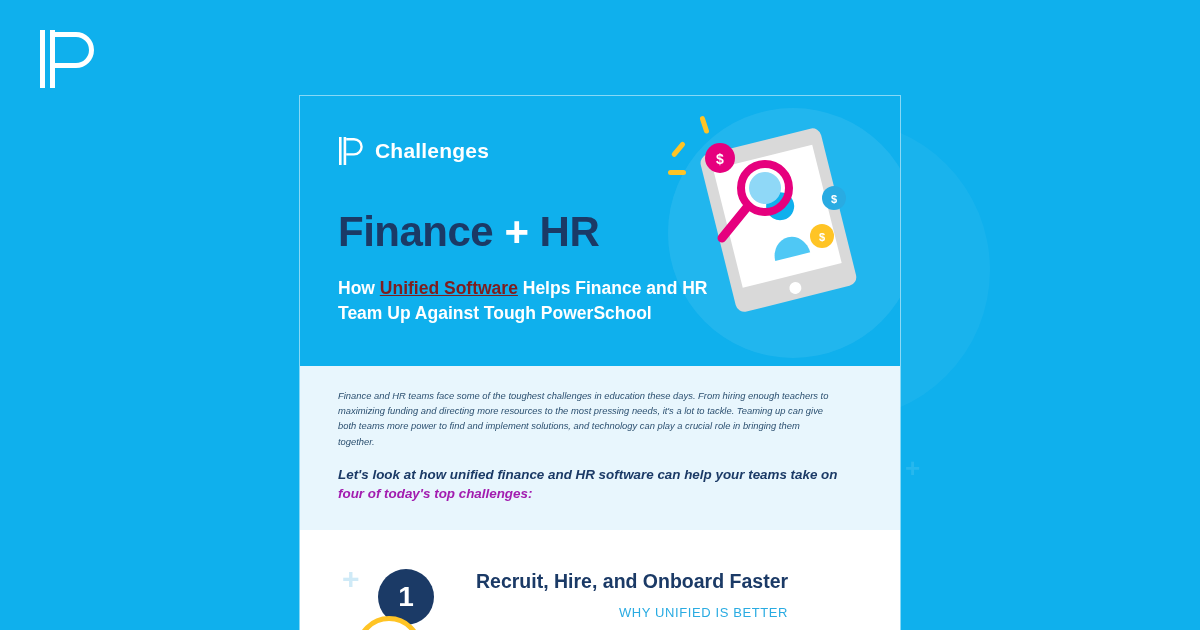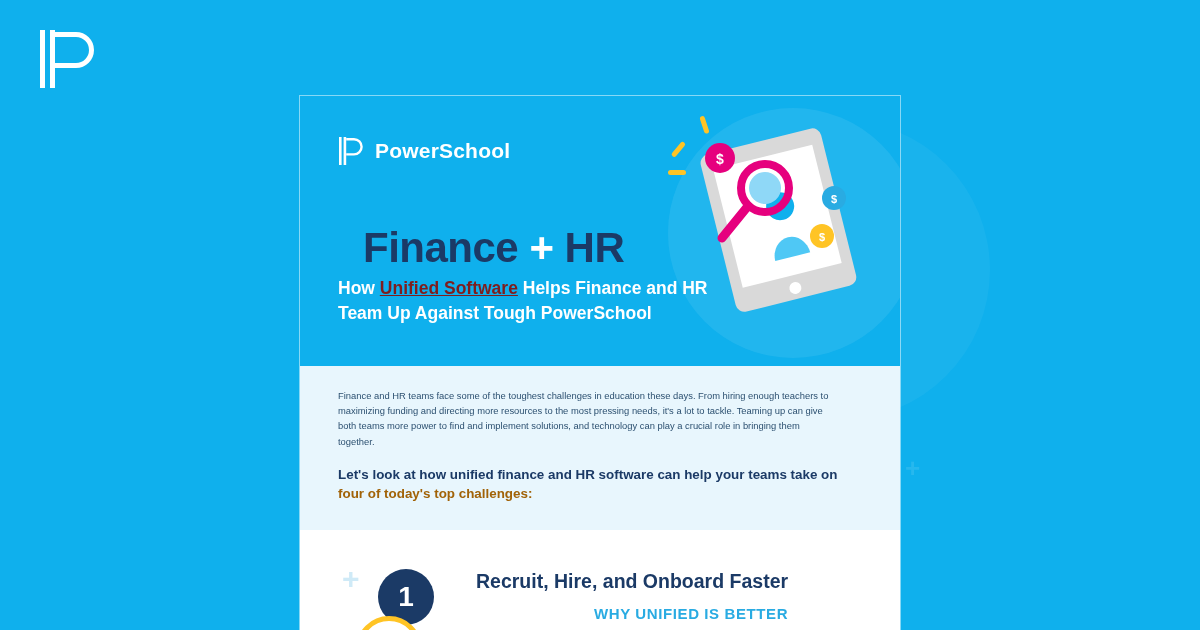--- a/index.html
+++ b/index.html
@@ -82,27 +82,26 @@
   .brand-name {
     color: #ffffff;
     font-size: 21px;
     font-weight: bold;
     letter-spacing: 0.2px;
   }
 
   .hero-title {
     position: absolute;
     left: 38px;
-    top: 128px;
+    top: 112px;
     font-size: 42px;
     font-weight: bold;
     color: #1B3A66;
     letter-spacing: -0.5px;
     white-space: nowrap;
-    margin-left: 25px;
   }
   .hero-title .plus { color: #ffffff; }
 
   .hero-sub {
     position: absolute;
     left: 38px;
     top: 180px;
     width: 400px;
     font-size: 17.5px;
     font-weight: bold;
@@ -117,37 +116,38 @@
     right: 6px;
     top: 14px;
     width: 230px;
     height: 230px;
   }
 
   
   .intro {
     background: #E8F6FD;
     padding: 22px 51px 26px 38px;
+    font-style: italic;
   }
   .intro-p {
     font-size: 9.4px;
     line-height: 1.62;
     color: #2C5070;
     margin: 0 0 16px 0;
     max-width: 500px;
   }
   .intro-lead {
     font-size: 13.4px;
     font-weight: bold;
     line-height: 1.45;
     color: #1B3A66;
     margin: 0;
     max-width: 500px;
   }
-  .intro-lead .accent { color: #a16207; }
+  .intro-lead .accent { color: #a21caf; }
 
   
   .body-area {
     background: #ffffff;
     padding: 34px 38px 0 38px;
     position: relative;
   }
   .item {
     display: flex;
     align-items: flex-start;
@@ -196,22 +196,22 @@
     overflow: hidden;
   }
   .item-text { padding-top: 6px; text-align: right; }
   .item-title {
     font-size: 19.5px;
     font-weight: bold;
     color: #1B3A66;
     margin: 0 0 12px 0;
   }
   .item-kicker {
-    font-size: 15px;
-    font-weight: bold;
+    font-size: 13px;
+    font-weight: normal;
     letter-spacing: 0.6px;
     color: #29ABE2;
     margin: 0 0 12px 0;
   }
 </style>
 </head>
 <body>
 
 <svg class="bg-logo" viewBox="0 0 66 62">
   <rect x="4" y="2" width="5" height="58" fill="#ffffff"></rect>
@@ -254,21 +254,21 @@
       <rect x="12" y="30" width="5" height="18" rx="2.5" fill="#FFC425" transform="rotate(40 14 39)"></rect>
       <rect x="4" y="60" width="18" height="5" rx="2.5" fill="#FFC425"></rect>
     </svg>
 
     <div class="brand">
       <svg class="brand-mark" viewBox="0 0 26 30">
         <rect x="1" y="1" width="2.6" height="28" fill="#ffffff"></rect>
         <rect x="5.6" y="1" width="2.6" height="28" fill="#ffffff"></rect>
         <path d="M8.2 2 H16 A8.8 8.8 0 0 1 16 19.6 H8.2 V17.2 H16 A6.4 6.4 0 0 0 16 4.4 H8.2 Z" fill="#ffffff"></path>
       </svg>
-      <span class="brand-name">PowerSchool</span>
+      <span class="brand-name">Challenges</span>
     </div>
 
     <div class="hero-title"><span>Finance </span><span class="plus">+</span><span> HR</span></div>
 
     <div class="hero-sub"><span>How </span><span class="hl">Unified Software</span><span> Helps Finance and HR Team Up Against Tough PowerSchool</span></div>
   </div>
 
   <div class="intro">
     <p class="intro-p">Finance and HR teams face some of the toughest challenges in education these days. From hiring enough teachers to maximizing funding and directing more resources to the most pressing needs, it's a lot to tackle. Teaming up can give both teams more power to find and implement solutions, and technology can play a crucial role in bringing them together.</p>
     <p class="intro-lead"><span>Let's look at how unified finance and HR software can help your teams take on </span><span class="accent">four of today's top challenges:</span></p>

